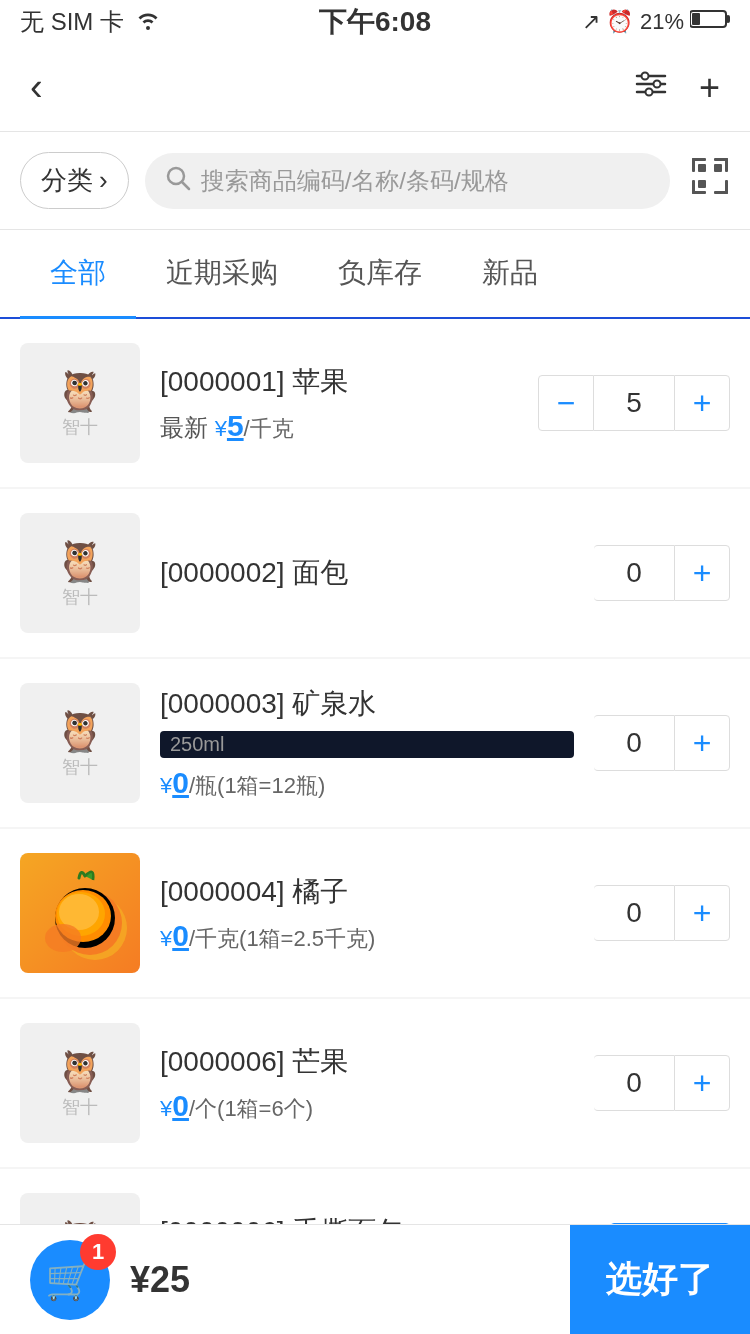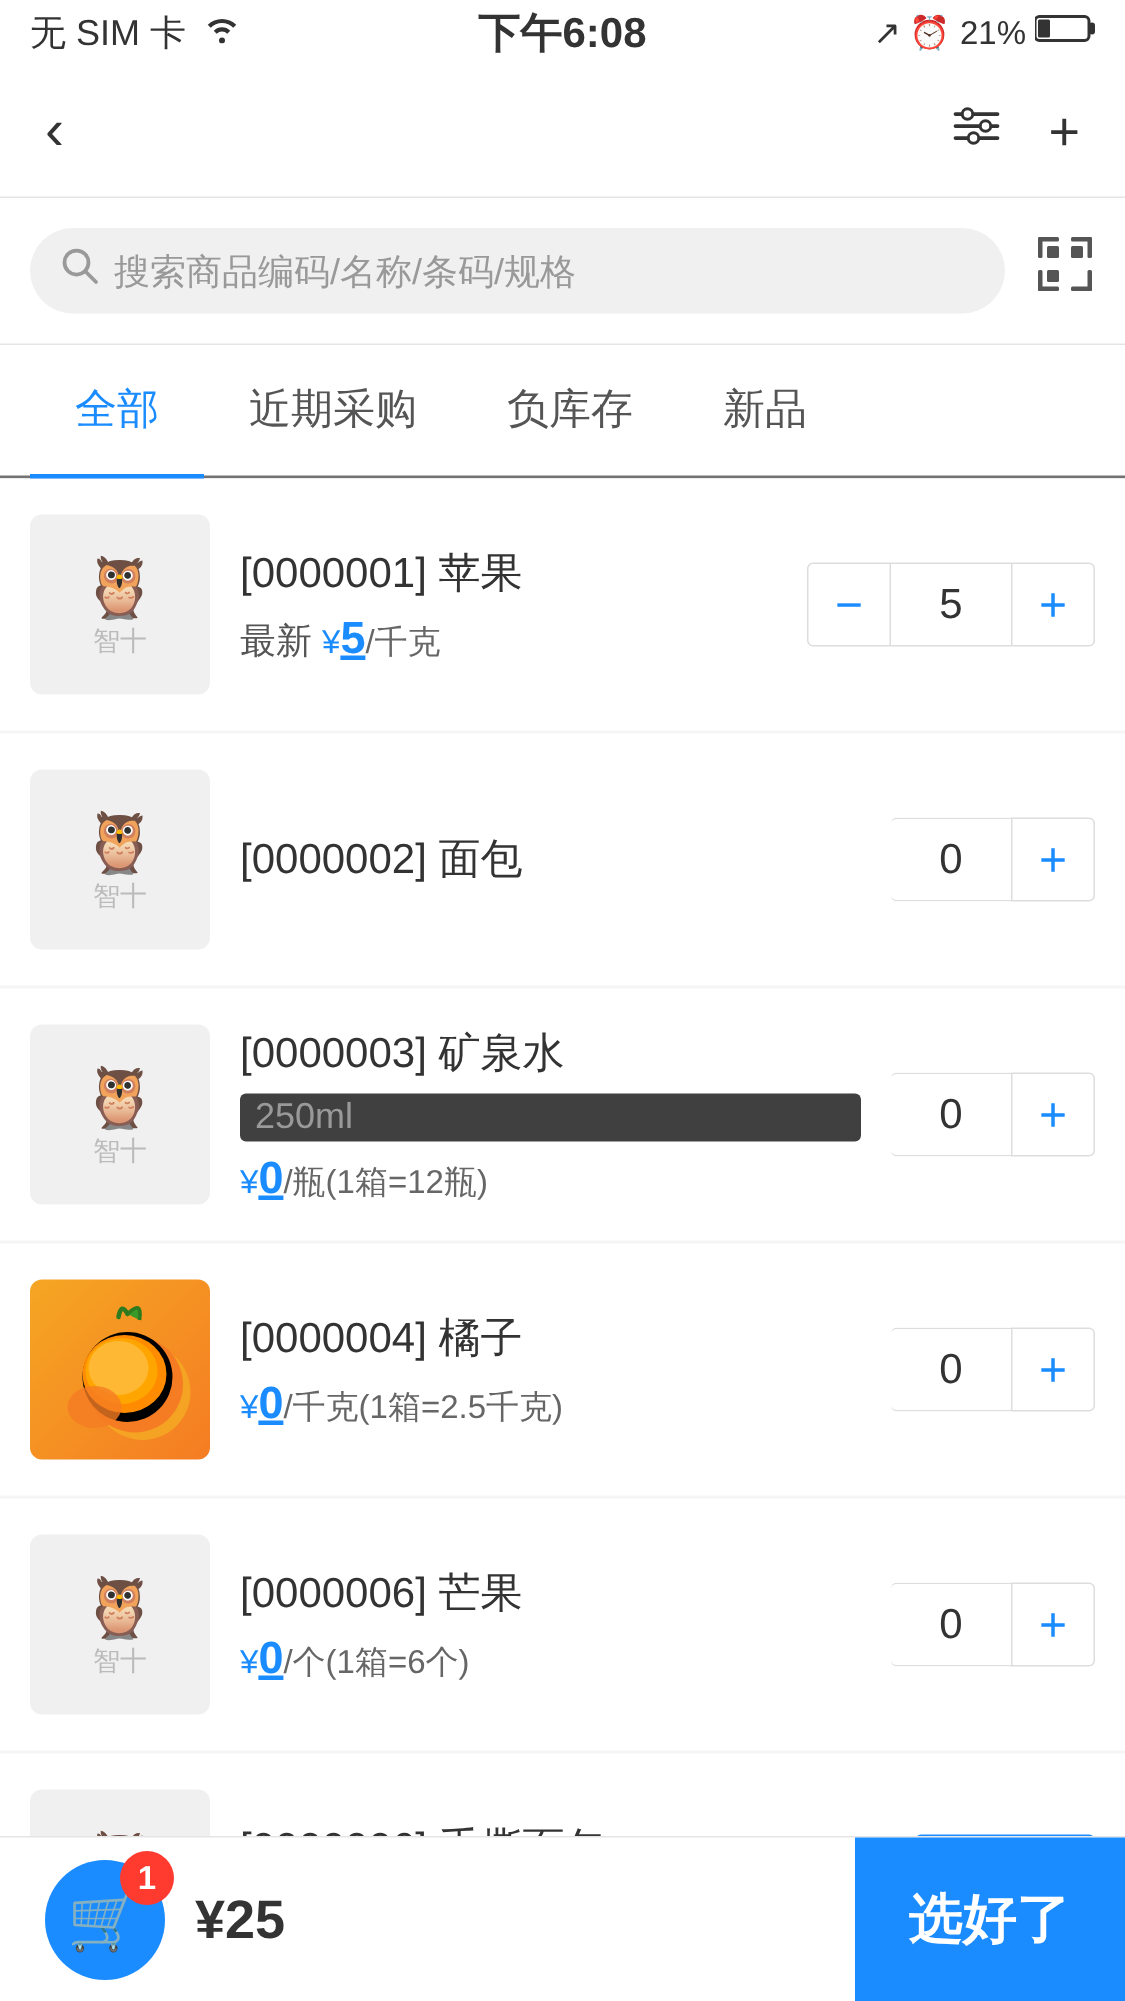--- a/index.html
+++ b/index.html
@@ -84,21 +84,21 @@
       margin-left: 4px;
     }
 
     
     .tab-row {
       width: 100%;
       background: #fff;
       display: flex;
       align-items: center;
       padding: 0 20px;
-      border-bottom: 2px solid #737373;
+      border-bottom: 2px solid #1d4ed8;
       gap: 0;
     }
     .tab-item {
       padding: 24px 30px;
       font-size: 28px;
       color: #555;
       cursor: pointer;
       border-bottom: 3px solid transparent;
       margin-bottom: -2px;
     }
@@ -148,21 +148,21 @@
       font-size: 18px;
       color: #bbb;
     }
     .product-info {
       flex: 1;
       display: flex;
       flex-direction: column;
       gap: 8px;
     }
     .product-name { font-size: 28px; color: #333; font-weight: 500; }
-    .product-spec { font-size: 24px; color: #999; background: #404040; display: inline-block; padding: 2px 10px; border-radius: 4px; }
+    .product-spec { font-size: 20px; color: #999; background: #0f172a; display: inline-block; padding: 2px 10px; border-radius: 4px; }
     .product-price { font-size: 24px; color: #555; }
     .price-highlight { color: #1a8cff; font-size: 30px; font-weight: 700; text-decoration: underline; }
     .price-unit { font-size: 22px; color: #666; }
     .price-rmb { font-size: 22px; color: #1a8cff; }
 
     
     .qty-control {
       display: flex;
       align-items: center;
       gap: 0;
@@ -319,20 +319,24 @@
         <circle cx="12" cy="10" r="3.5" fill="#fff" stroke="#333" stroke-width="2"></circle>
         <circle cx="24" cy="18" r="3.5" fill="#fff" stroke="#333" stroke-width="2"></circle>
         <circle cx="16" cy="26" r="3.5" fill="#fff" stroke="#333" stroke-width="2"></circle>
       </svg>
     </span>
     <span class="nav-icon">+</span>
   </div>
 </div>
 
 <div class="filter-bar">
+  <button class="category-btn">
+    <span>分类</span>
+    <span>›</span>
+  </button>
   <div class="search-box">
     <span class="search-icon">
       <svg width="26" height="26" viewBox="0 0 26 26">
         <circle cx="11" cy="11" r="8" fill="none" stroke="#999" stroke-width="2.5"></circle>
         <line x1="17" y1="17" x2="24" y2="24" stroke="#999" stroke-width="2.5" stroke-linecap="round"></line>
       </svg>
     </span>
     <span>搜索商品编码/名称/条码/规格</span>
   </div>
   <span class="scan-icon">

